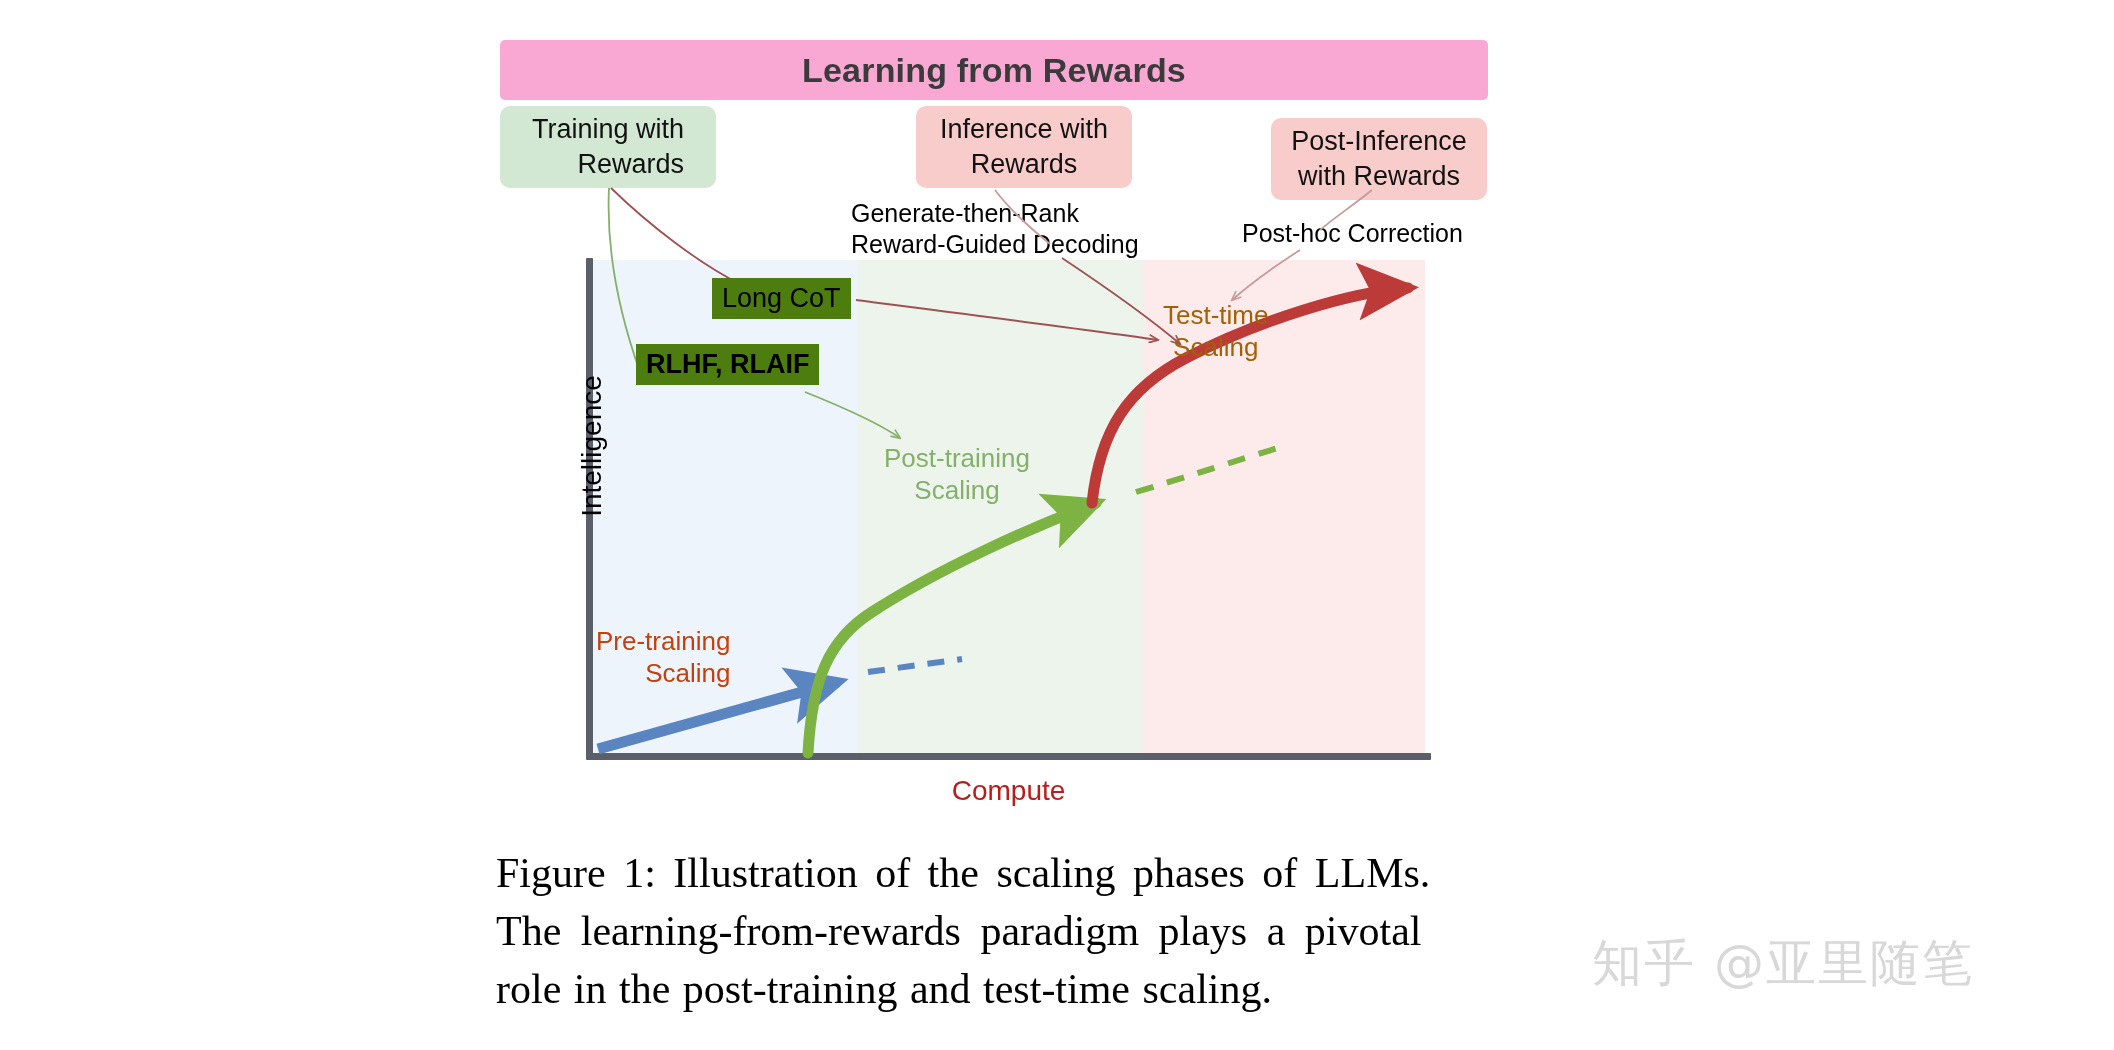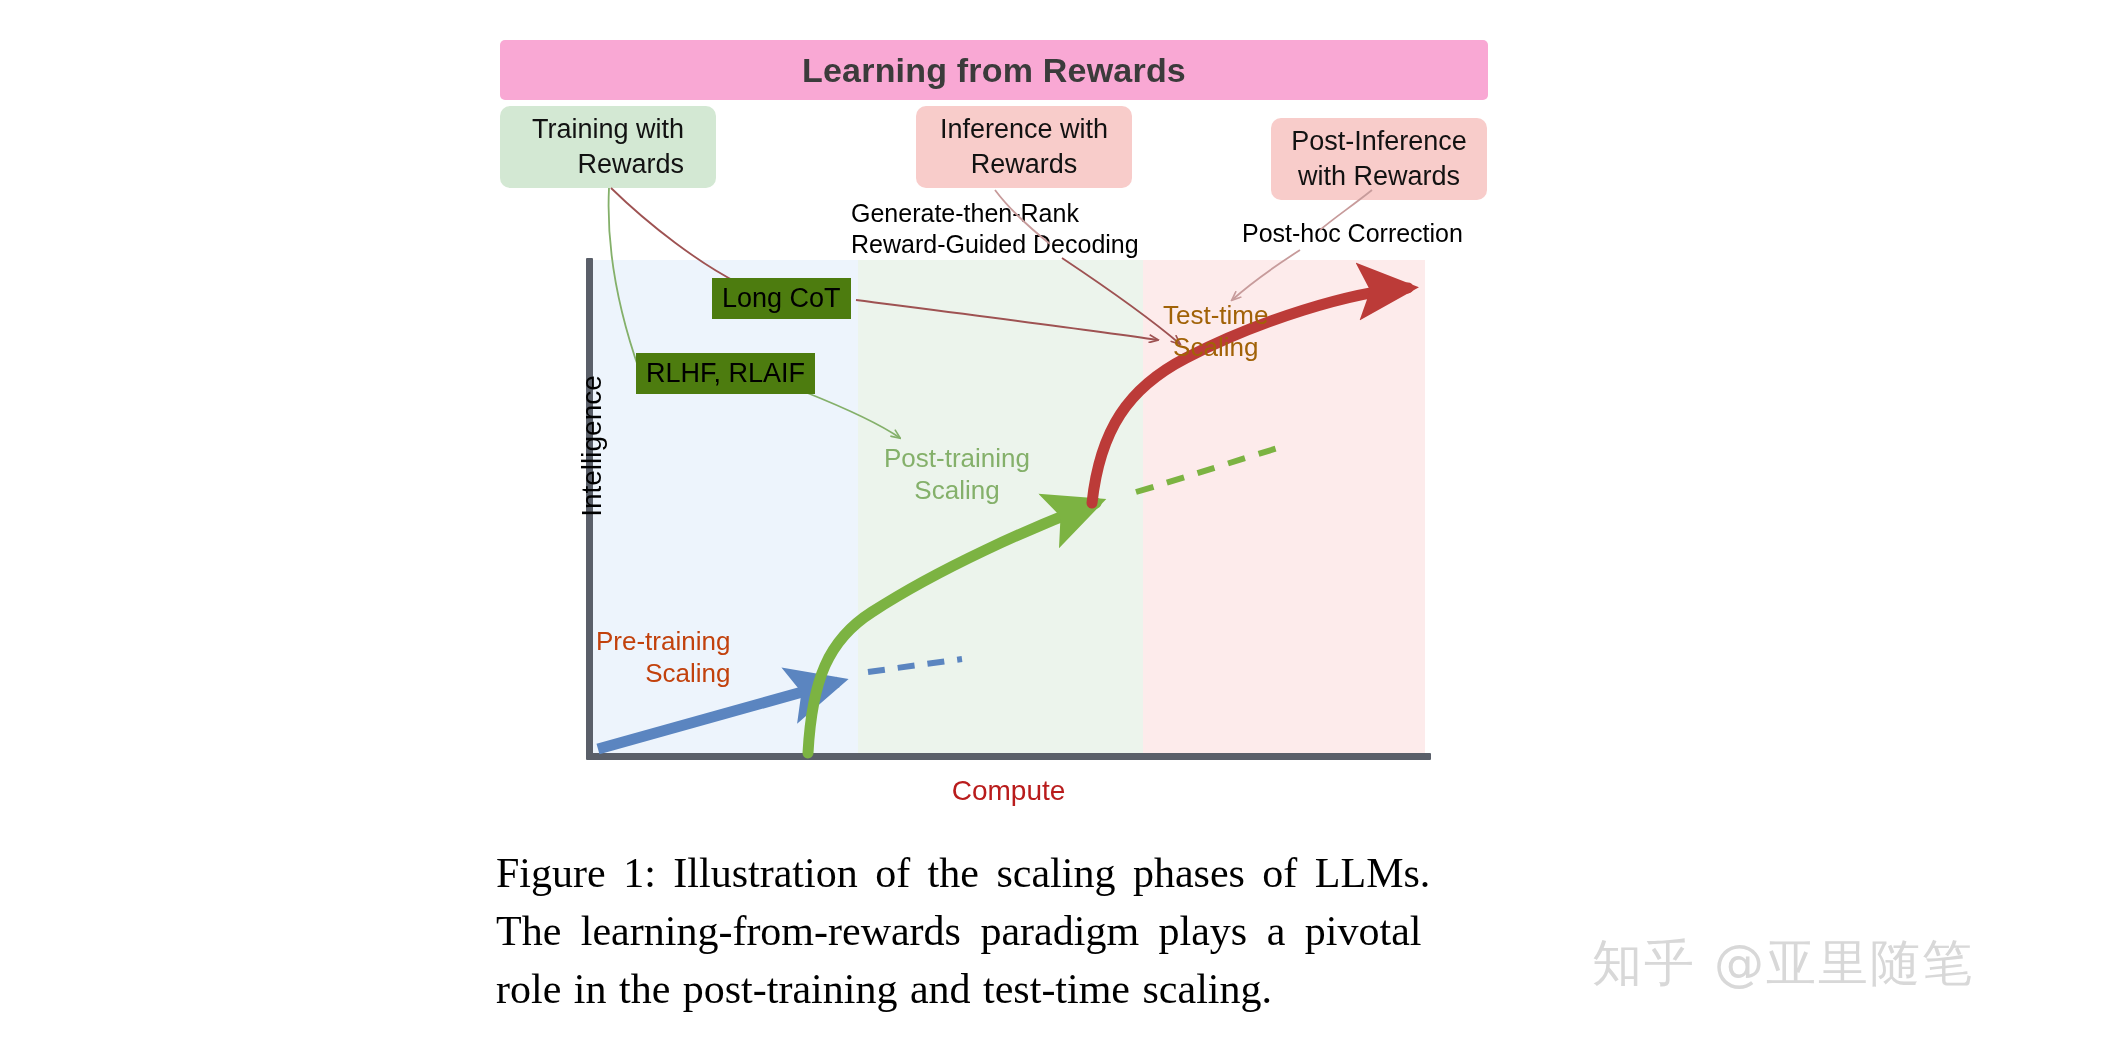--- a/index.html
+++ b/index.html
@@ -188,21 +188,21 @@
   
   .callout-label {
     position: absolute;
     background: #4d7c0f;
     font-size: 27px;
     color: #000;
     padding: 5px 10px;
     white-space: nowrap;
   }
   #callout-longcot { left: 712px; top: 278px; }
-  #callout-rlhf    { left: 636px; top: 353px; }
+  #callout-rlhf    { left: 636px; top: 344px; font-weight: bold; }
 
   
   #svg-overlay {
     position: absolute;
     left: 0; top: 0;
     width: 2114px;
     height: 1050px;
     pointer-events: none;
   }
 

